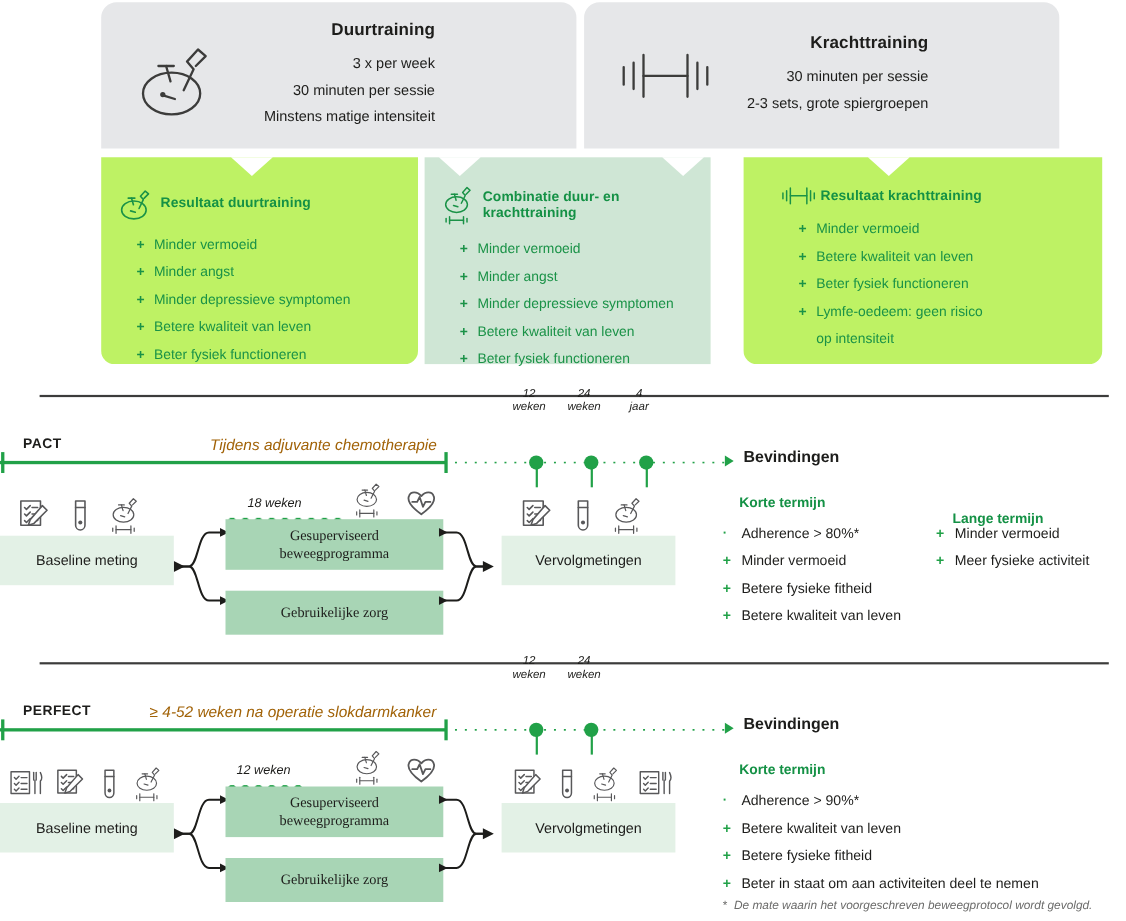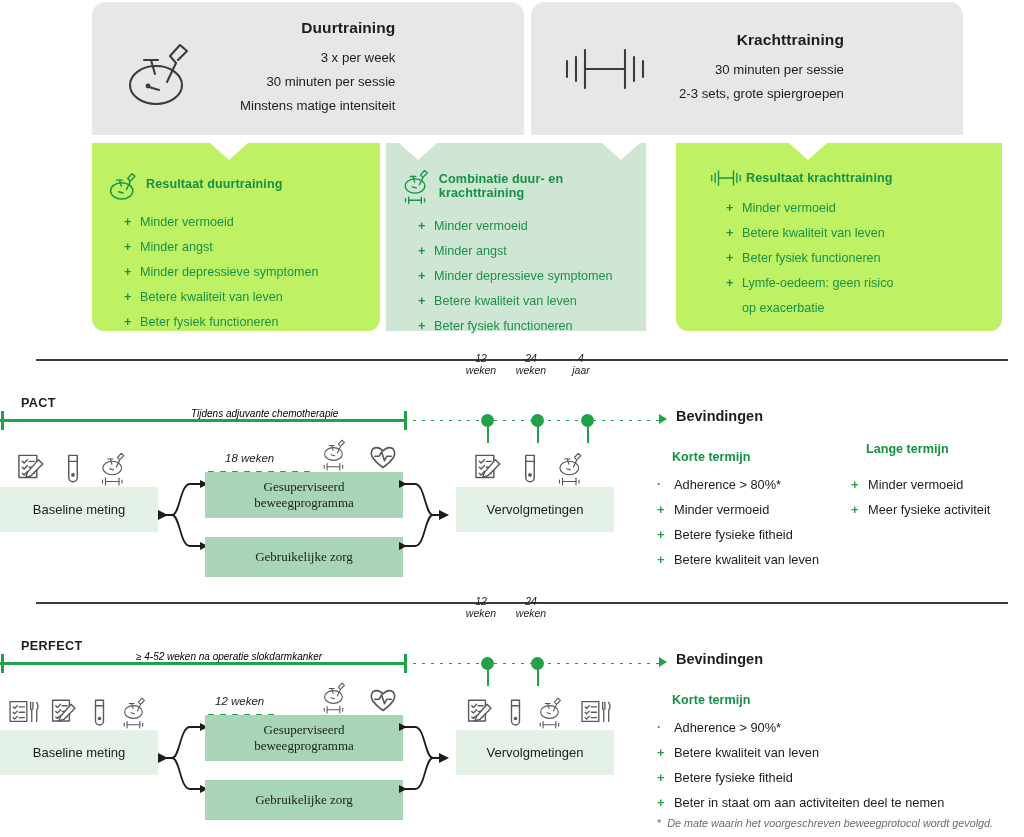--- a/index.html
+++ b/index.html
@@ -82,22 +82,22 @@
   
   .study { position: absolute; left: 0; width: 1024px; }
   #study-pact { top: 380px; height: 215px; }
   #study-perfect { top: 623px; height: 214px; }
 
   .study-name {
     position: absolute; left: 21px; top: 16px;
     font-weight: bold; font-size: 12.6px; letter-spacing: .4px; color:#1d1d1b;
   }
   .phase-label {
-    position: absolute; top: 28px;
-    font-style: italic; font-size: 10px; color: #000000;
+    position: absolute; top: 16px;
+    font-style: italic; font-size: 14px; color: #a16207;
     white-space: nowrap;
   }
   #pact-phase { left: 191px; }
   #perfect-phase { left: 136px; }
 
   
   .tl-solid {
     position: absolute; top: 39px; height: 3px; background: #21a148;
   }
   .tl-cap {
@@ -330,21 +330,21 @@
           <span class="cont">Betere kwaliteit van leven</span>
         </li>
       <li>
           <span class="pl">+</span>
           <span class="cont">Beter fysiek functioneren</span>
         </li>
       <li>
           <span class="pl">+</span>
         <span class="cont">
           <span>Lymfe-oedeem: geen risico</span>
-          <span class="sub">op exacerbatie</span>
+          <span class="sub">op intensiteit</span>
         </span>
       </li>
     </ul>
   </div>
 
   <div class="hr" id="hr-1"></div>
   <div class="hr" id="hr-2"></div>
 
   <div class="study" id="study-pact">
 
@@ -550,21 +550,21 @@
       <li>
           <span class="mk">+</span>
           <span>Betere fysieke fitheid</span>
         </li>
       <li>
           <span class="mk">+</span>
           <span>Betere kwaliteit van leven</span>
         </li>
     </ul>
 
-    <div class="find-head" style="left:866px; top:62px;">Lange termijn</div>
+    <div class="find-head" style="left:866px; top:84px;">Lange termijn</div>
     <ul class="find-list" style="left:851px; top:92px;">
       <li>
           <span class="mk">+</span>
           <span>Minder vermoeid</span>
         </li>
       <li>
           <span class="mk">+</span>
           <span>Meer fysieke activiteit</span>
         </li>
     </ul>

